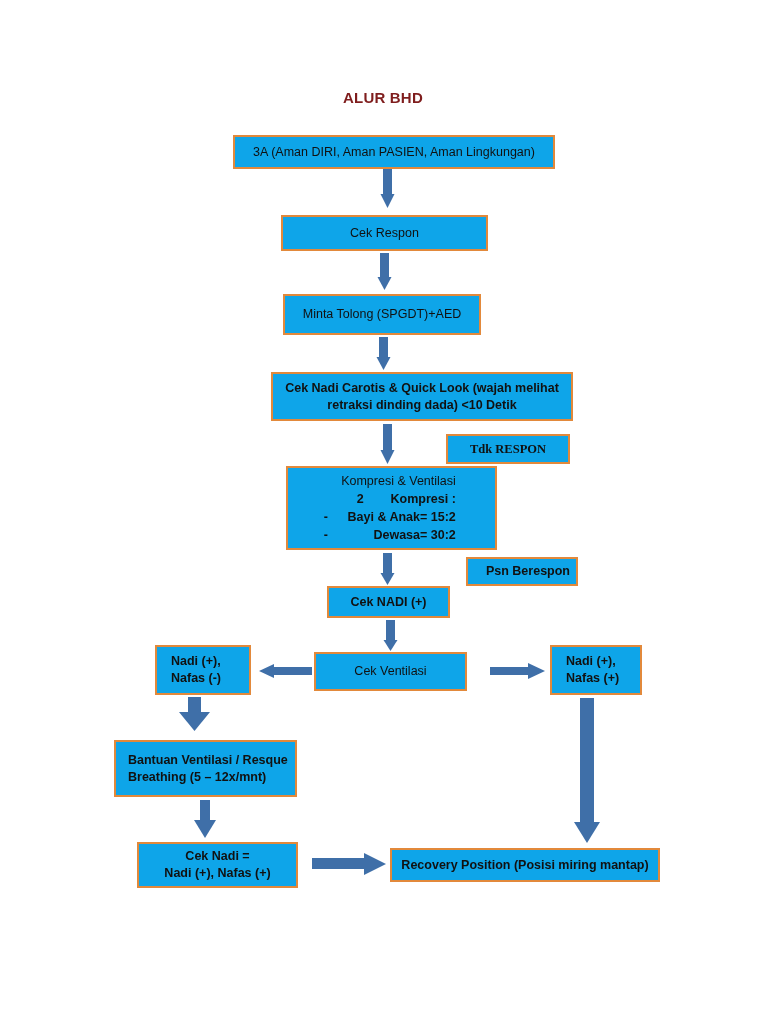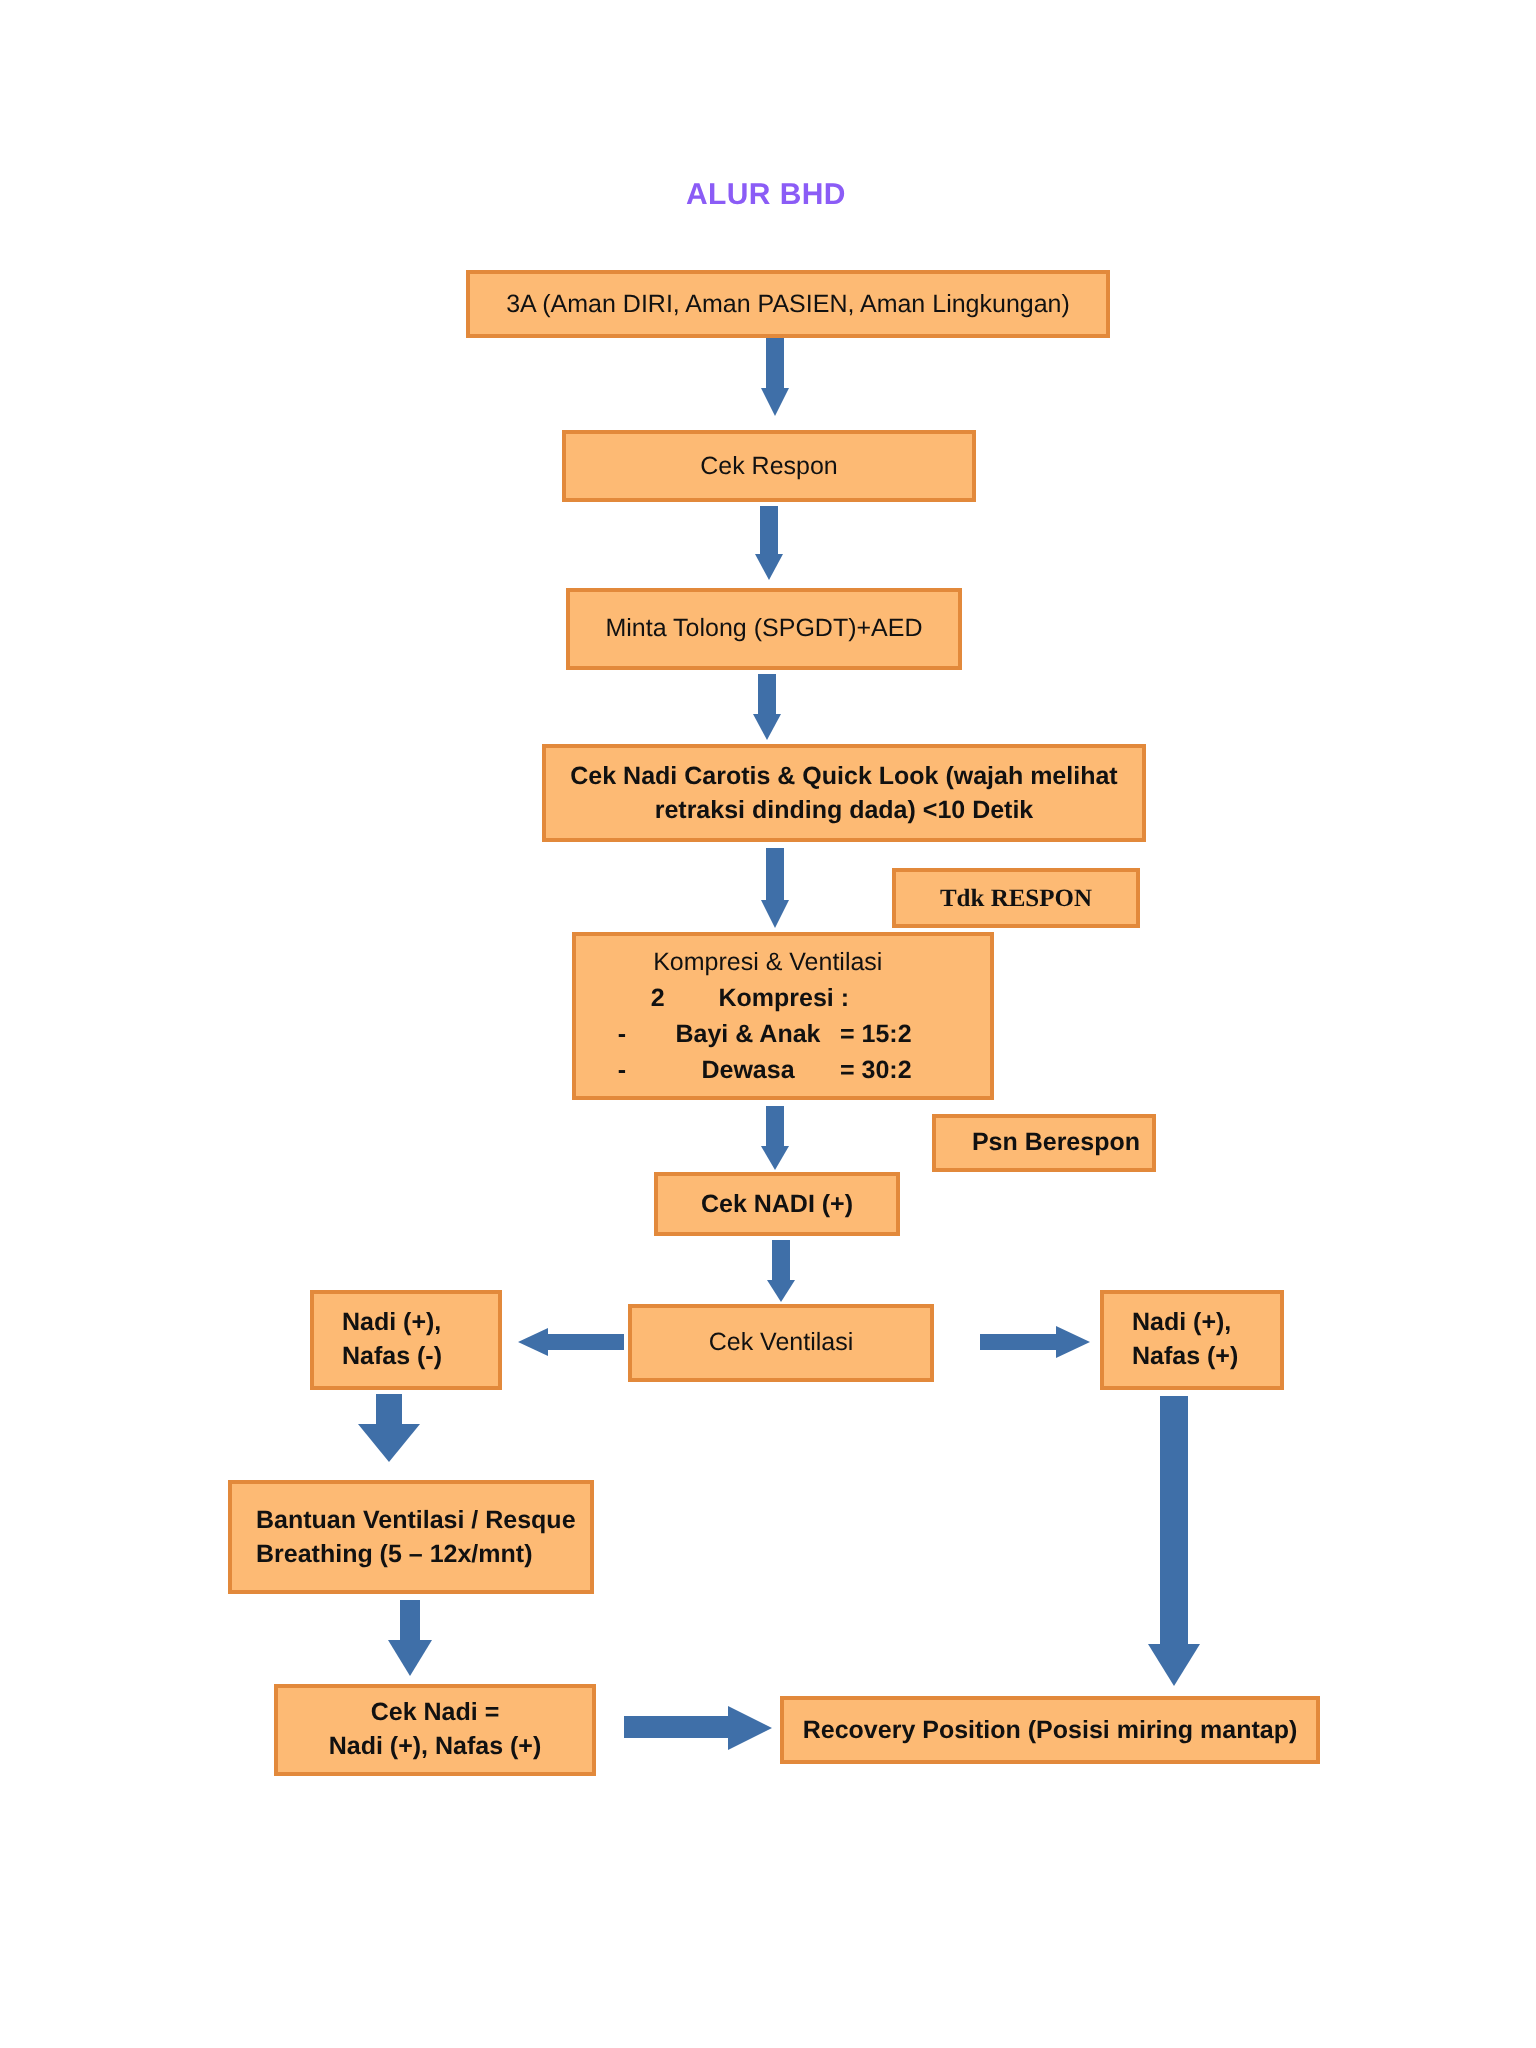--- a/index.html
+++ b/index.html
@@ -18,44 +18,44 @@
   #canvas {
     position: absolute;
     left: 0; top: 0;
     width: 768px;
     height: 1024px;
   }
   .title {
     position: absolute;
     font-size: 15px;
     font-weight: bold;
-    color: #8b5cf6;
+    color: #7f1d1d;
     letter-spacing: 0.2px;
     white-space: nowrap;
   }
   .node {
     position: absolute;
     box-sizing: border-box;
     border: 2px solid #E2893B;
-    background: #fdba74;
+    background: #0ea5e9;
     display: flex;
     align-items: center;
     justify-content: center;
     text-align: center;
     font-size: 12.5px;
     font-weight: bold;
     color: #111111;
     line-height: 1.35;
     padding: 1px 6px;
   }
   .node .line { display: block; white-space: nowrap; }
   .node.normal { font-weight: normal; }
   .klist {
     display: block;
-    text-align: center;
+    text-align: right;
     font-size: 12.5px;
     line-height: 1.45;
   }
   .klist .k-head { font-weight: normal; padding-left: 18px; }
   .klist .k-row { font-weight: bold; white-space: pre; }
   .klist .k-bullet { display: inline-block; width: 34px; }
   .klist .k-label  { display: inline-block; width: 92px; }
   svg.arrows {
     position: absolute;
     left: 0; top: 0;

